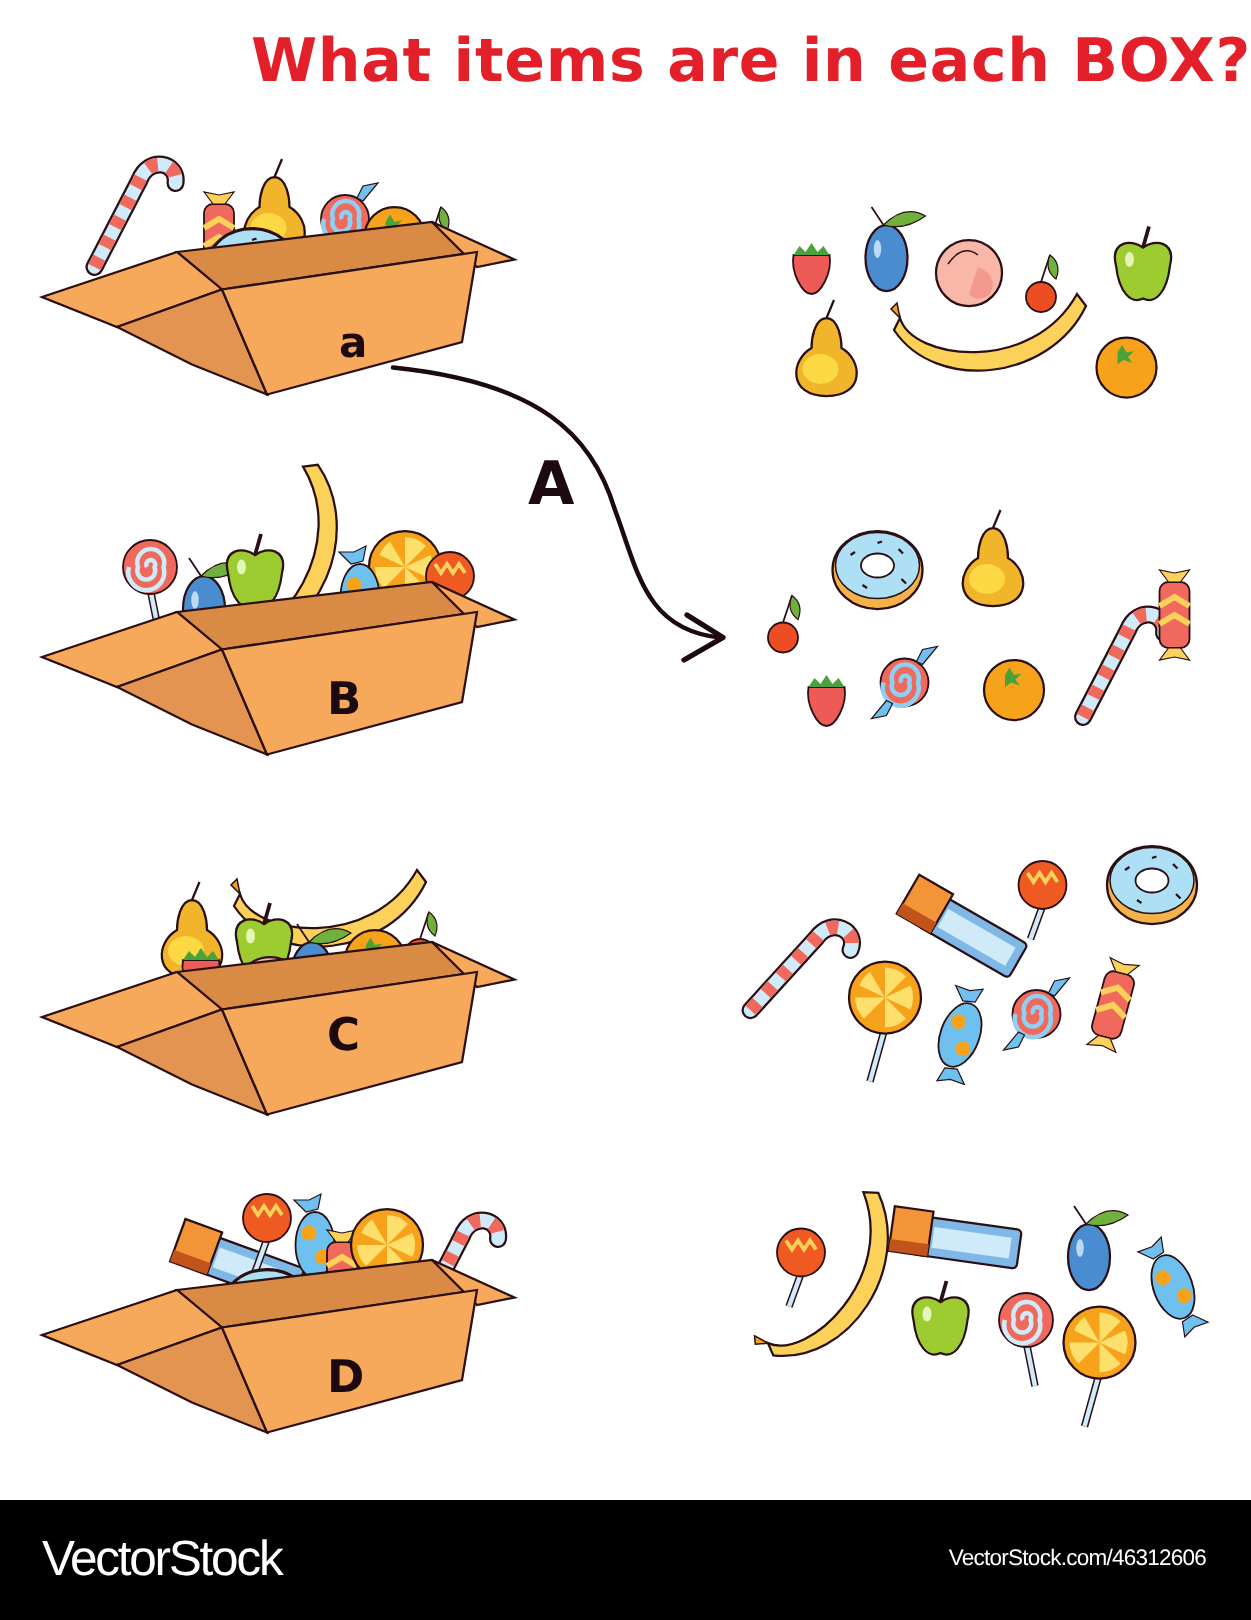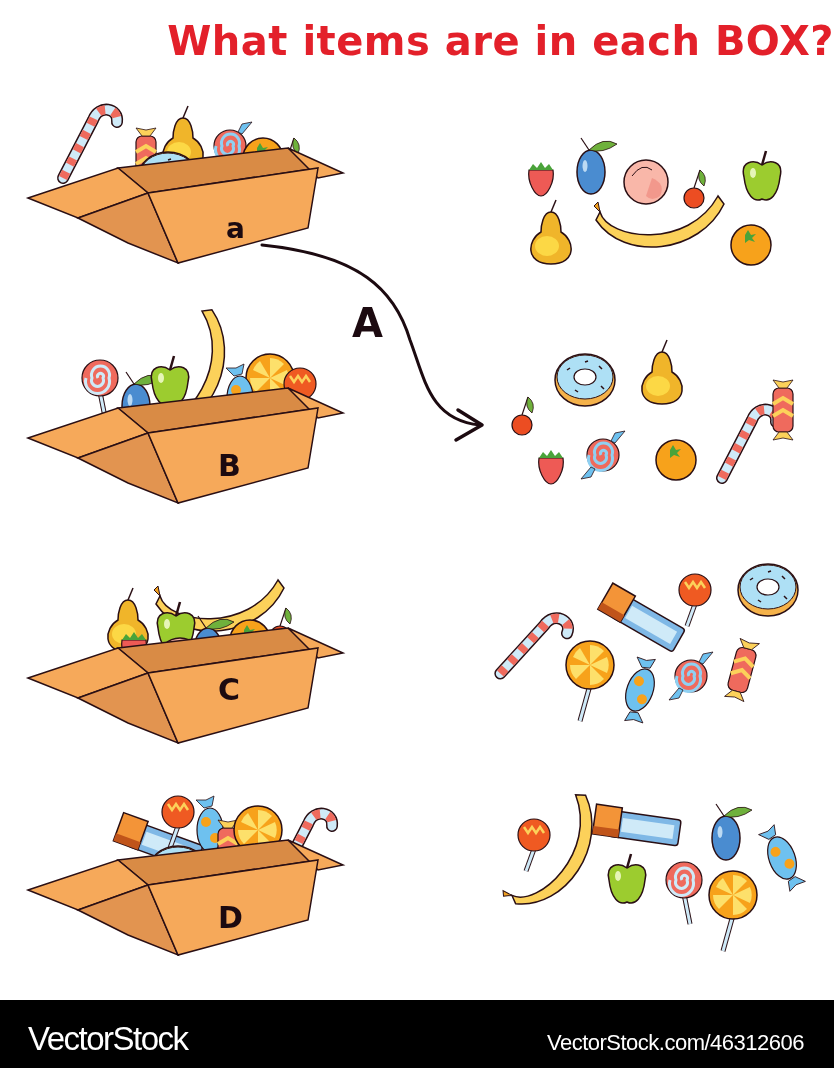--- a/index.html
+++ b/index.html
@@ -2,23 +2,23 @@
 <html><head>
 <meta charset="utf-8">
 <style>
   html, body { margin:0; padding:0; }
   body { width:834px; height:1080px; background:#ffffff; position:relative; overflow:hidden; font-family:"DejaVu Sans", sans-serif; }
   .title { position:absolute; left:0; top:18px; width:834px; text-align:right; padding-left:40px; box-sizing:border-box;
     font-family:"DejaVu Sans", sans-serif; font-weight:bold; font-size:40px; color:#e3202a; letter-spacing:0.5px; }
   .scene { position:absolute; left:0; top:0; width:834px; height:1000px; }
   .box-label { font-family:"DejaVu Sans", sans-serif; font-weight:bold; fill:#1c0a10; }
   .answer-letter { position:absolute; left:352px; top:300px; font-family:"DejaVu Sans", sans-serif; font-weight:bold; font-size:40px; color:#1c0a10; }
-  .footer { position:absolute; left:0; top:1000px; width:834px; height:68px; background:#000000; }
+  .footer { position:absolute; left:0; top:1000px; width:834px; height:80px; background:#000000; }
   .footer-logo { position:absolute; left:28px; top:20px; font-family:"Liberation Sans", sans-serif; font-size:33px; color:#ffffff; letter-spacing:-1.5px; }
-  .footer-url { position:absolute; right:30px; top:30px; font-family:"Liberation Sans", sans-serif; font-size:22px; color:#ffffff; letter-spacing:-0.5px; }
+  .footer-url { position:absolute; right:30px; top:30px; font-family:"Liberation Sans", sans-serif; font-size:15px; color:#ffffff; letter-spacing:-0.5px; }
 </style>
 </head>
 <body>
 
 <div class="title">What items are in each BOX?</div>
 
 <svg class="scene" viewBox="0 0 834 1000" xmlns="http://www.w3.org/2000/svg">
   <defs>
     <g id="box-shape">
 

